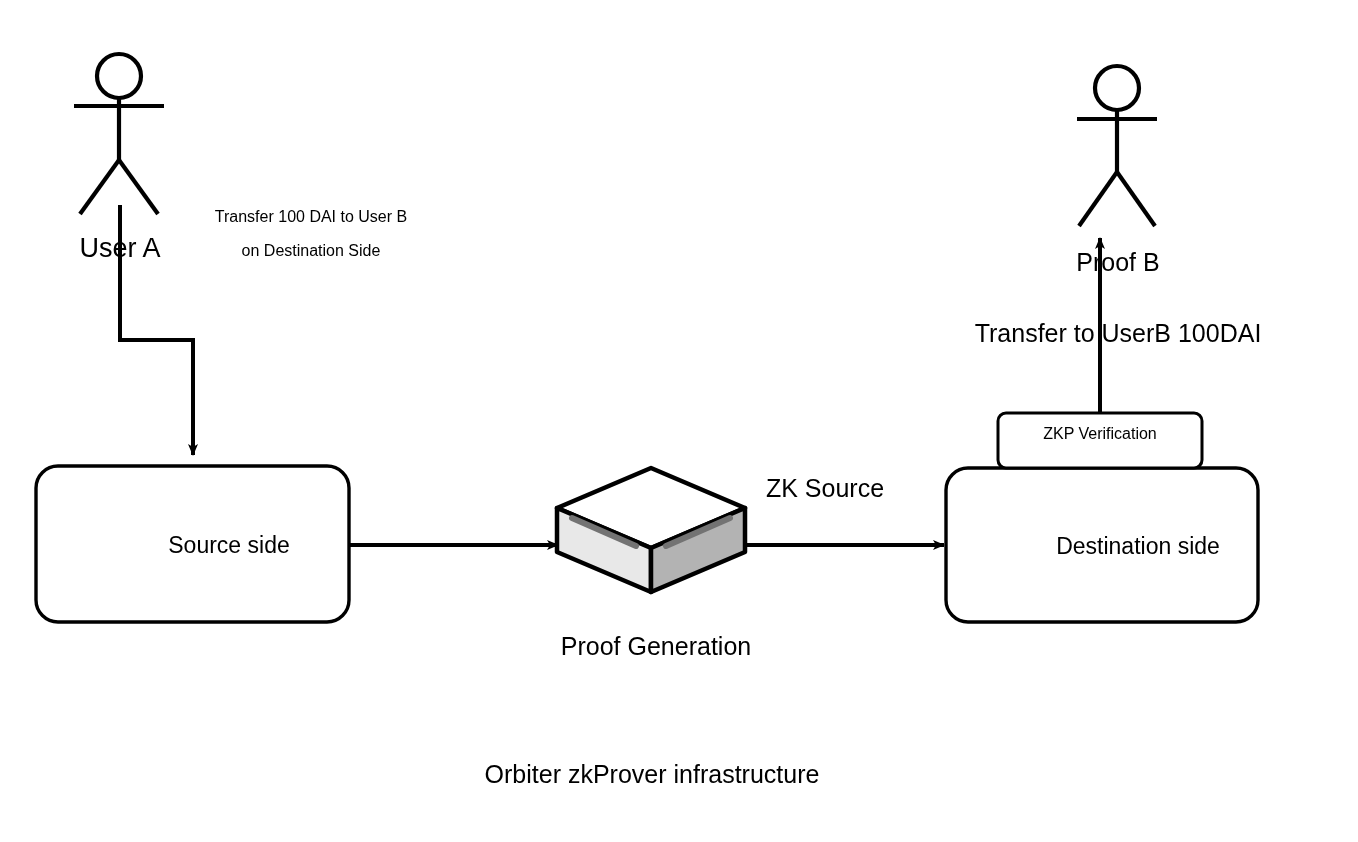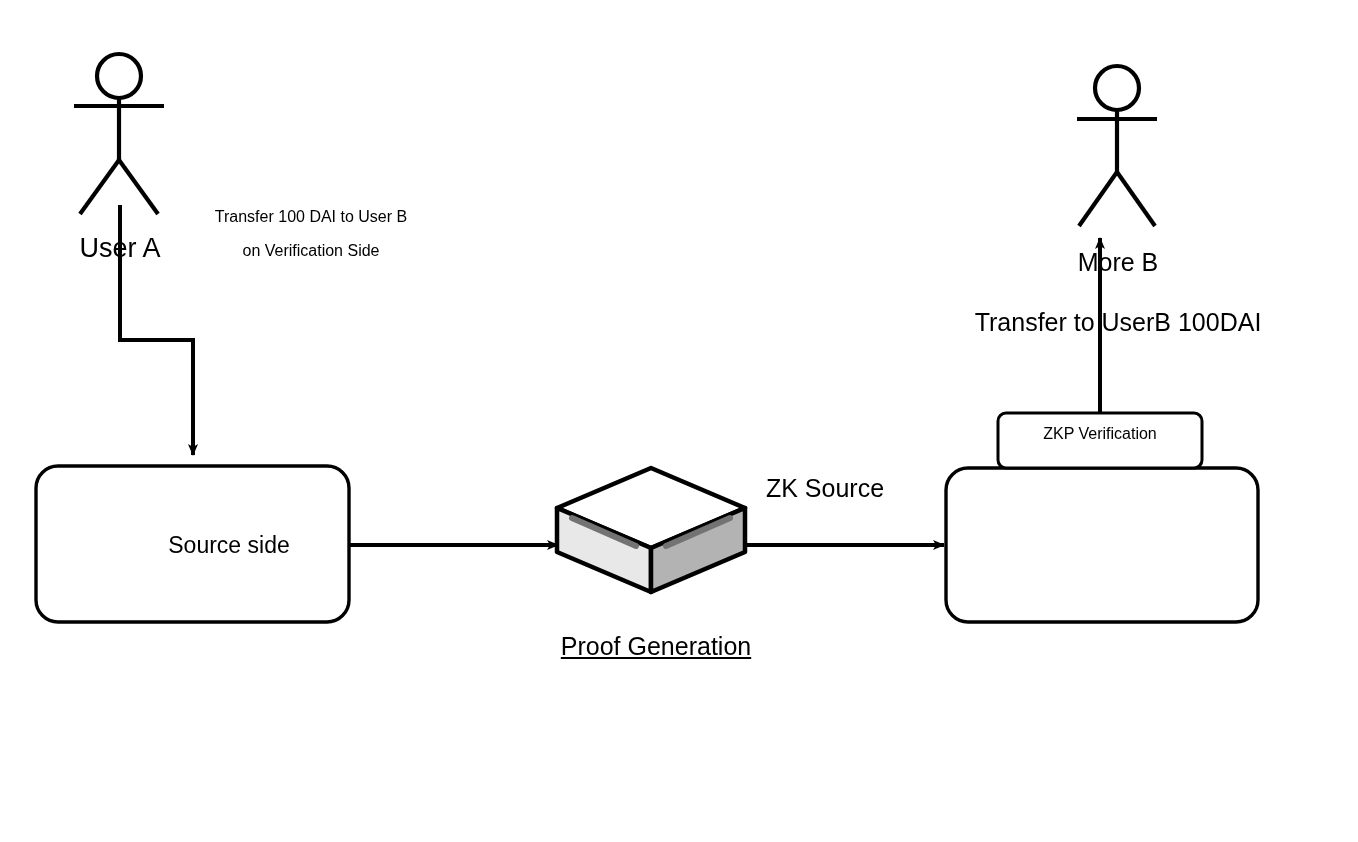--- a/index.html
+++ b/index.html
@@ -92,30 +92,32 @@
       <line x1="1117" y1="110" x2="1117" y2="172"></line>
       <line x1="1077" y1="119" x2="1157" y2="119"></line>
       <line x1="1117" y1="172" x2="1079" y2="226"></line>
       <line x1="1117" y1="172" x2="1155" y2="226"></line>
     </g>
   </svg>
 
   <div class="lbl t-big center" style="left:120px; top:232px;">User A</div>
 
   <div class="lbl t-small center" style="left:311px; top:192px;margin-top:15px;">Transfer 100 DAI to User B</div>
-  <div class="lbl t-small center" style="left:311px; top:241px;">on Verification Side</div>
+  <div class="lbl t-small center" style="left:311px; top:241px;">on Destination Side</div>
 
   <div class="lbl t-box center" style="left:192px; top:531px;">Source side</div>
 
   <div class="lbl t-mid center" style="left:825px; top:473px;">ZK Source</div>
 
+  <div class="lbl t-box center" style="left:1101px; top:532px;">Destination side</div>
 
   <div class="lbl t-small center" style="left:1100px; top:424px; font-size:16px;">ZKP Verification</div>
 
-  <div class="lbl t-mid center" style="left:1118px; top:247px;">More B</div>
+  <div class="lbl t-mid center" style="left:1118px; top:247px;">Proof B</div>
 
-  <div class="lbl t-mid center" style="left:1118px; top:307px;">Transfer to UserB 100DAI</div>
+  <div class="lbl t-mid center" style="left:1118px; top:318px;">Transfer to UserB 100DAI</div>
 
-  <div class="lbl t-mid center" style="left:656px; top:631px;text-decoration:underline;">Proof Generation</div>
+  <div class="lbl t-mid center" style="left:656px; top:631px;">Proof Generation</div>
 
 
+  <div class="lbl t-mid center" style="left:652px; top:759px;">Orbiter zkProver infrastructure</div>
 
 </div>
 
 </body></html>

